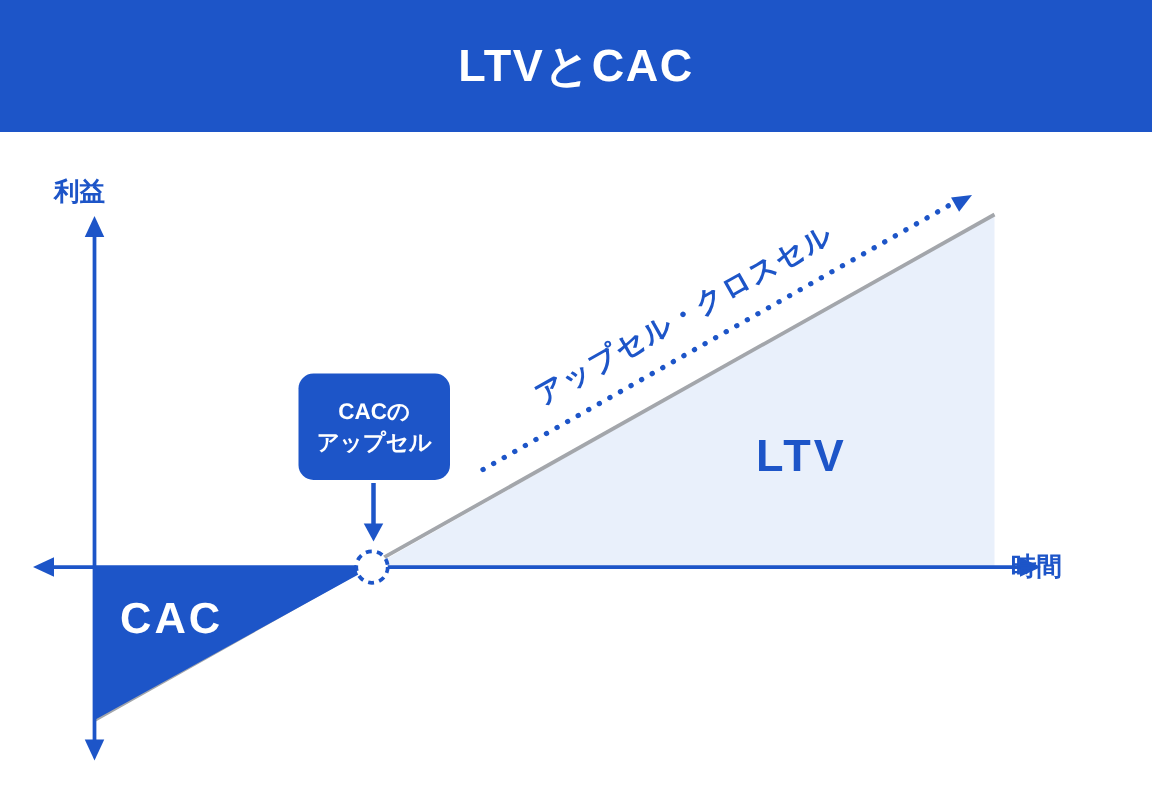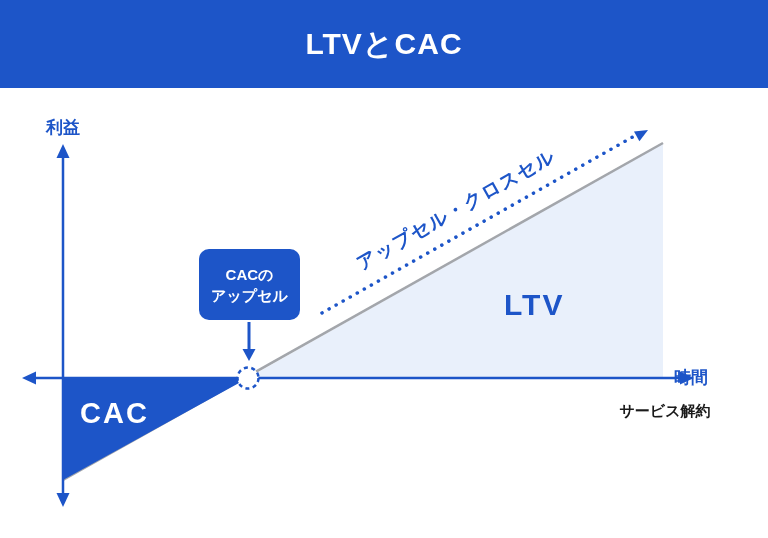--- a/index.html
+++ b/index.html
@@ -27,21 +27,21 @@
   .axis{stroke:var(--primary-blue,#1d55c8);stroke-width:2.5;fill:none;}
   .arrowhead{fill:var(--primary-blue,#1d55c8);stroke:none;}
   .dotted{stroke:var(--primary-blue,#1d55c8);stroke-width:3.5;fill:none;
     stroke-dasharray:0.1 8;stroke-linecap:round;}
   .callout-arrow{stroke:var(--primary-blue,#1d55c8);stroke-width:3;fill:none;}
   .payback-circle{fill:var(--white,#fff);stroke:var(--primary-blue,#1d55c8);
     stroke-width:2.5;stroke-dasharray:4 3.5;}
 
   
   .lbl{position:absolute;font-weight:bold;white-space:nowrap;}
-  .lbl-profit{left:31px;top:116px;width:64px;text-align:center;font-size:17px;color:var(--primary-blue,#1d55c8);}
+  .lbl-profit{left:21px;top:116px;width:64px;text-align:center;font-size:17px;color:var(--primary-blue,#1d55c8);}
   .lbl-time{left:674px;top:366px;font-size:17px;color:var(--primary-blue,#1d55c8);}
   .lbl-cac{left:80px;top:397px;font-size:29px;color:var(--white,#fff);letter-spacing:2px;}
   .lbl-ltv{left:504px;top:288px;font-size:30px;color:var(--primary-blue,#1d55c8);letter-spacing:2px;}
   .lbl-churn{left:612px;top:402px;width:106px;text-align:center;font-size:15px;color:var(--dark-text,#1a1a1a);}
   .lbl-upsell{left:325px;top:197px;width:262px;text-align:center;font-size:19px;
     color:var(--primary-blue,#1d55c8);letter-spacing:1px;
     transform:rotate(-29.5deg);transform-origin:center center;}
 
   
   .callout{position:absolute;left:199px;top:249px;width:101px;height:71px;
@@ -81,20 +81,19 @@
     <polygon class="arrowhead" points="249,361 242.5,349 255.5,349"></polygon>
 
     <circle class="payback-circle" cx="248" cy="378" r="10.5"></circle>
   </svg>
 
   <span class="lbl lbl-profit">利益</span>
   <span class="lbl lbl-time">時間</span>
   <span class="lbl lbl-ltv">LTV</span>
   <span class="lbl lbl-cac">CAC</span>
   <span class="lbl lbl-upsell">アップセル・クロスセル</span>
-  <span class="lbl lbl-churn">サービス解約</span>
 
   <div class="callout">
     <span>CACの</span>
     <span>アップセル</span>
   </div>
 
 </div>
 
 </body></html>

